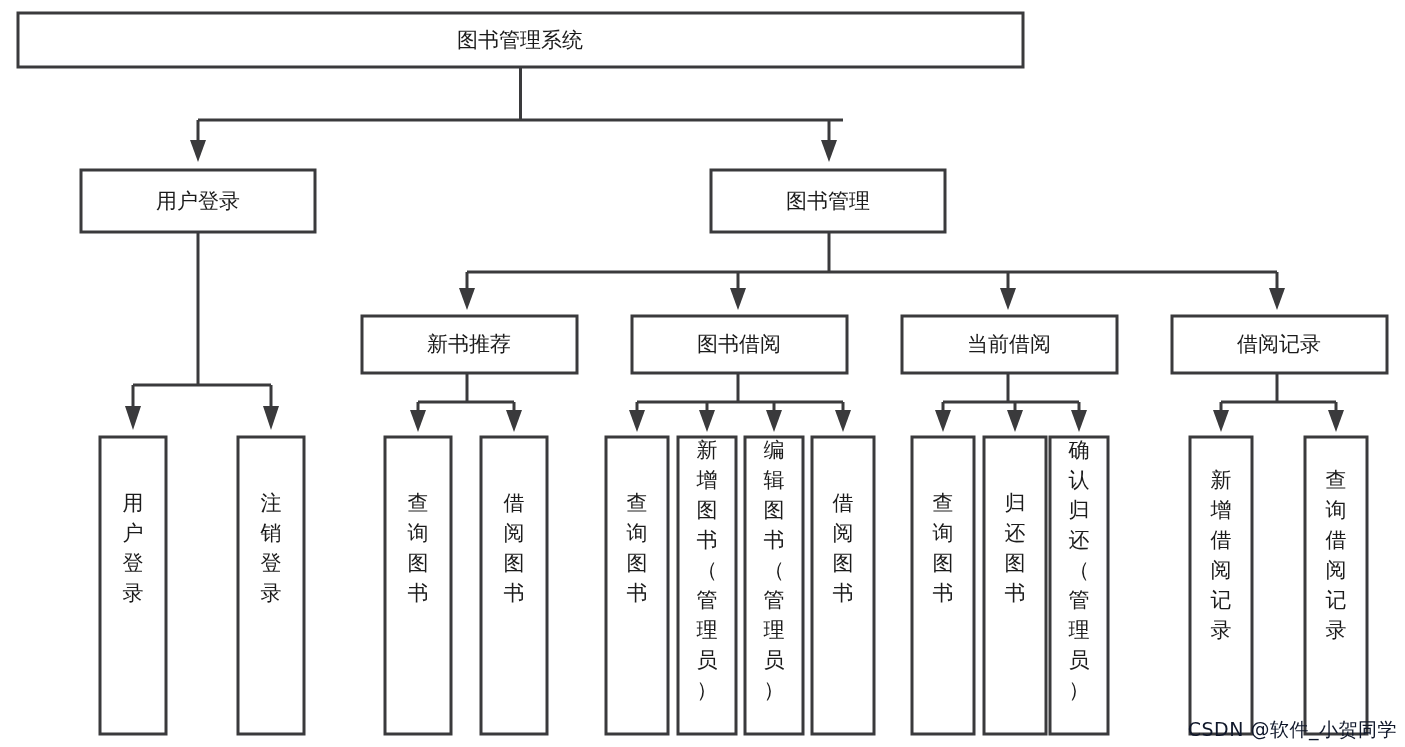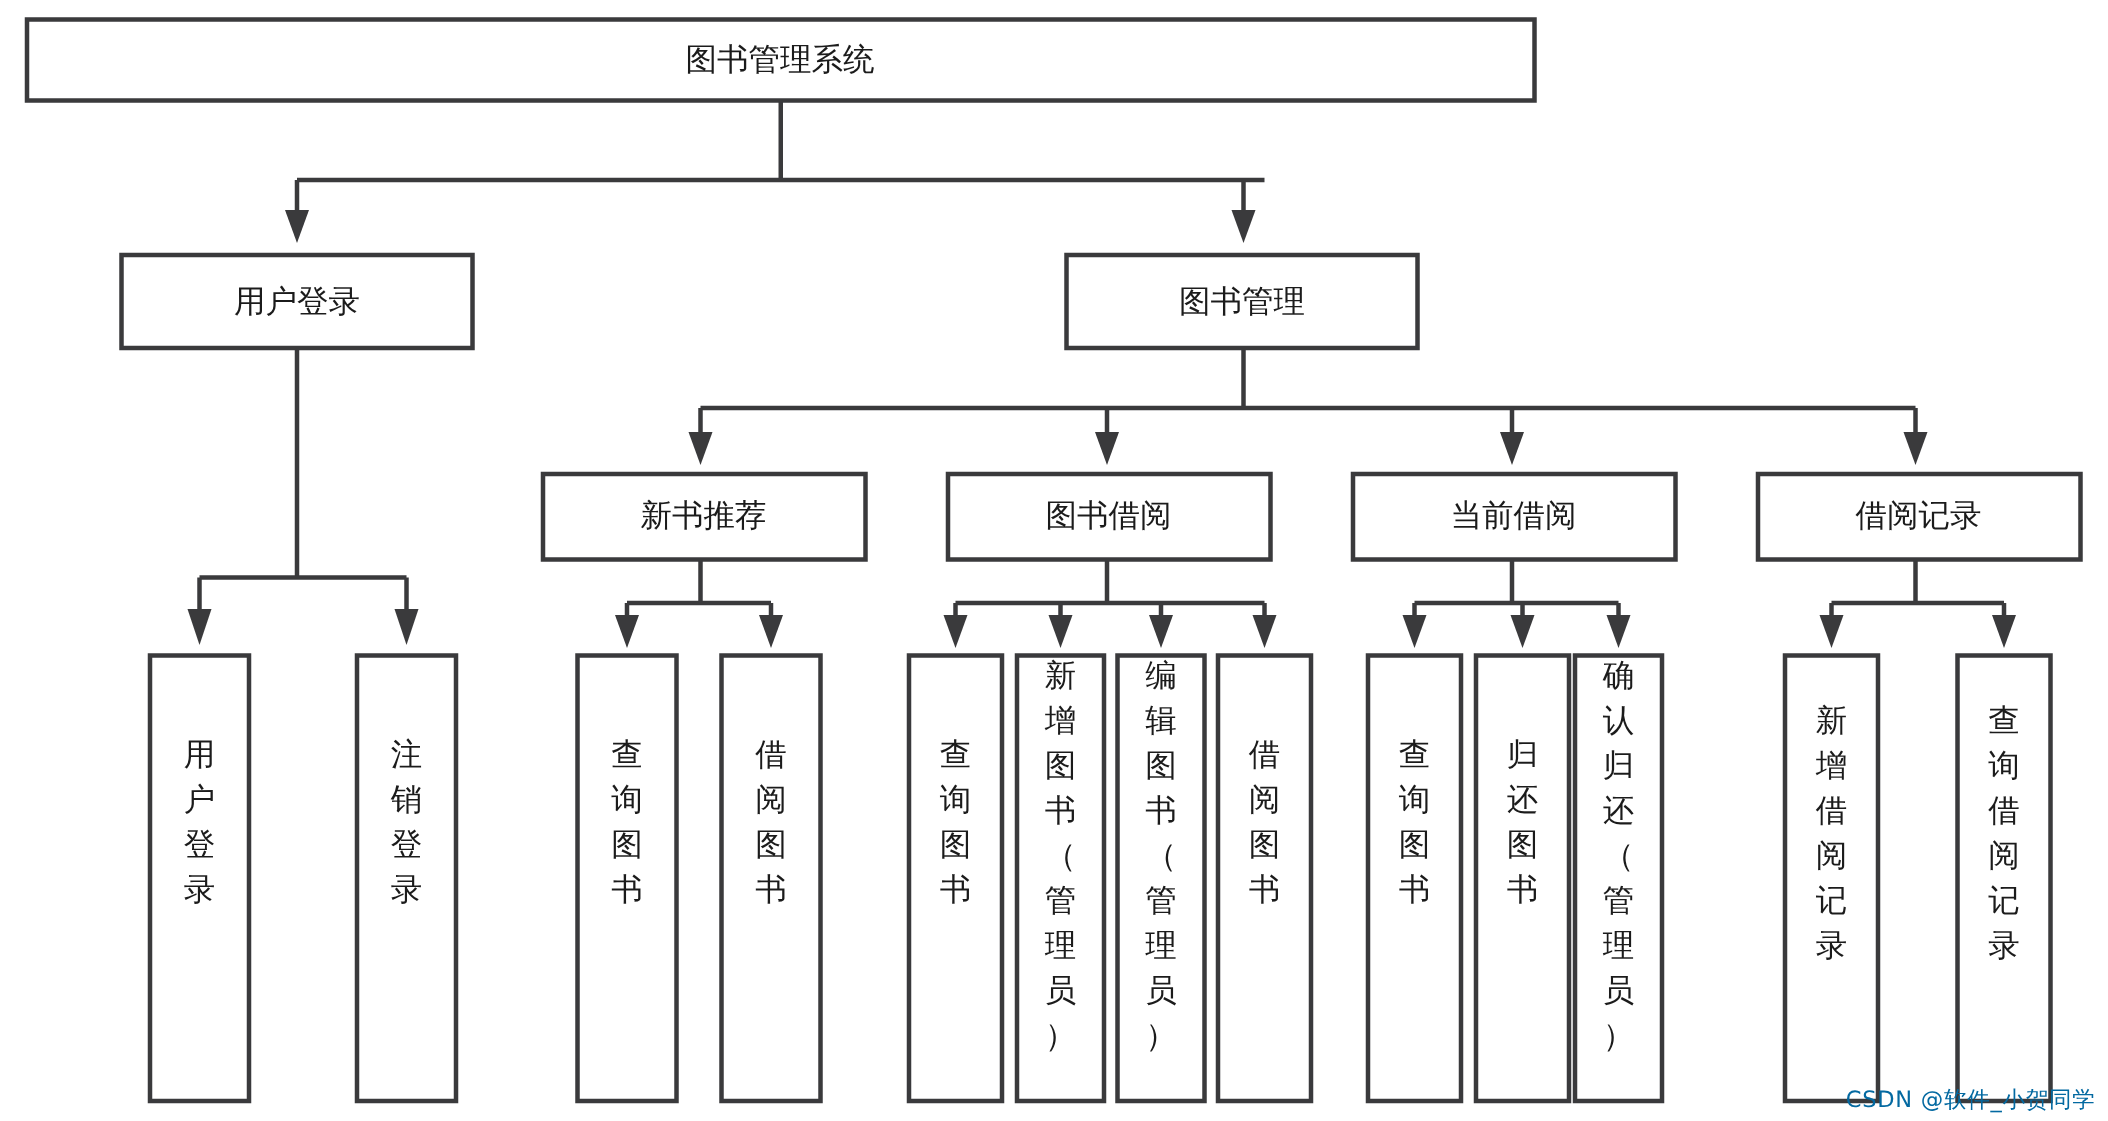--- a/index.html
+++ b/index.html
@@ -53,22 +53,22 @@
     font-size: 21px;
     fill: #1b1b1b;
     text-anchor: middle;
     white-space: pre;
   }
   .watermark {
     position: absolute;
     right: 8px;
     bottom: 4px;
     font-family: "DejaVu Sans", "Liberation Sans", sans-serif;
-    font-size: 15px;
-    color: #0369a1;
+    font-size: 19px;
+    color: #0f172a;
     letter-spacing: 0.5px;
     white-space: nowrap;
     pointer-events: none;
   }
 </style>
 </head>
 <body>
 
 <div id="diagram-root">
 

